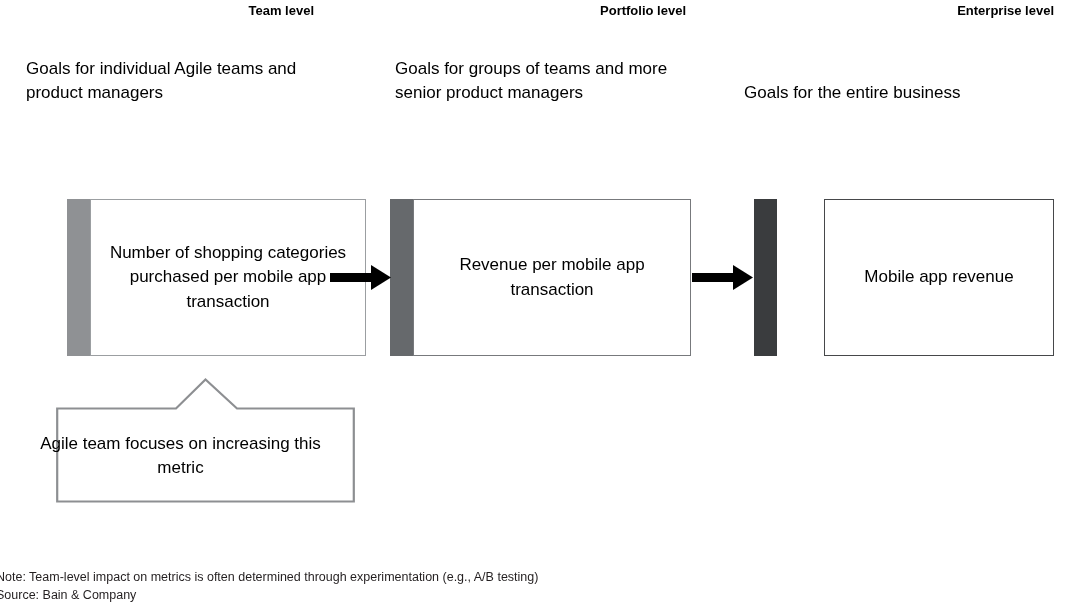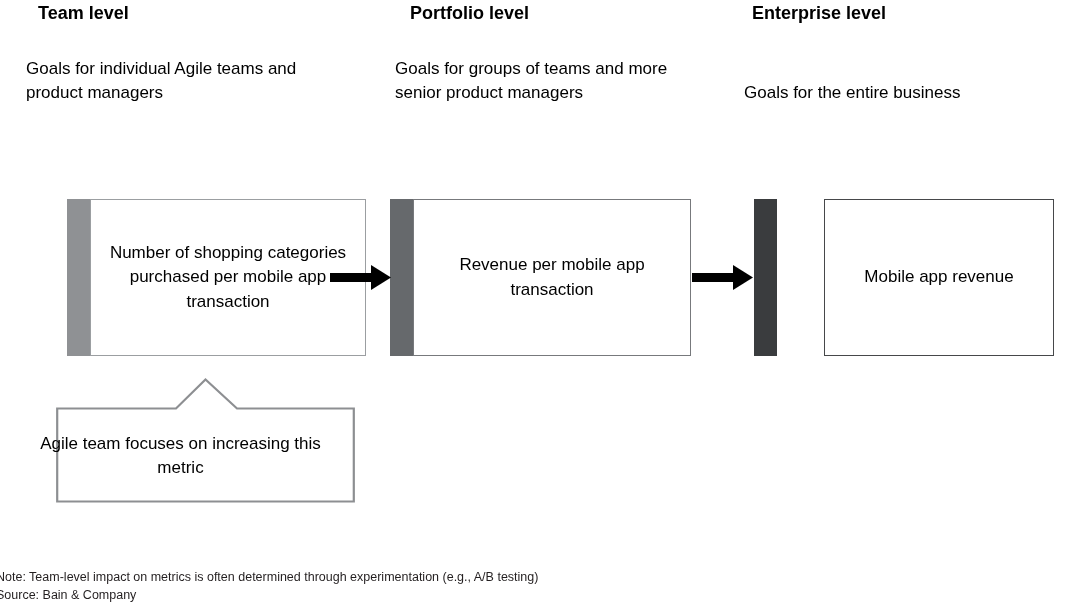--- a/index.html
+++ b/index.html
@@ -12,35 +12,35 @@
     height: 612px;
     position: relative;
     font-family: "Liberation Sans", sans-serif;
     color: #000000;
     overflow: hidden;
   }
 
   
   .col-head {
     position: absolute;
-    text-align: left;
-    font-size: 18px;
+    text-align: right;
+    font-size: 13px;
     font-weight: bold;
     line-height: 1.2;
     white-space: nowrap;
   }
   .col-sub {
     position: absolute;
     text-align: left;
     font-size: 17px;
     line-height: 1.42;
   }
 
   #head-0 { left: 38px;  top: 3px;  width: 276px; }
-  #head-1 { left: 410px; top: 3px;  width: 292px; }
+  #head-1 { left: 394px; top: 3px;  width: 292px; }
   #head-2 { left: 752px; top: 3px;  width: 302px; }
 
   #sub-0 { left: 26px;  top: 57px; width: 300px; }
   #sub-1 { left: 395px; top: 57px; width: 316px; }
   #sub-2 { left: 744px; top: 57px; width: 318px; margin-top: 24px; }
 
   
   .metric-box {
     position: absolute;
     top: 199px;

